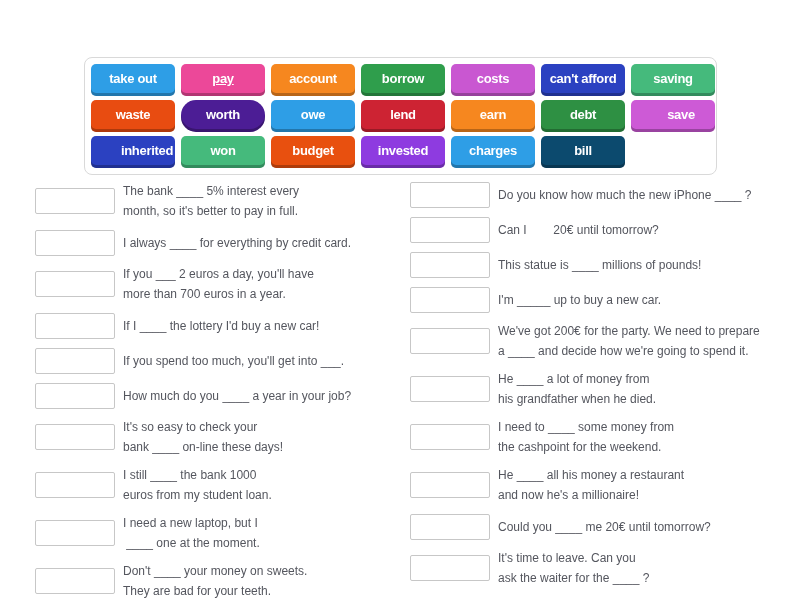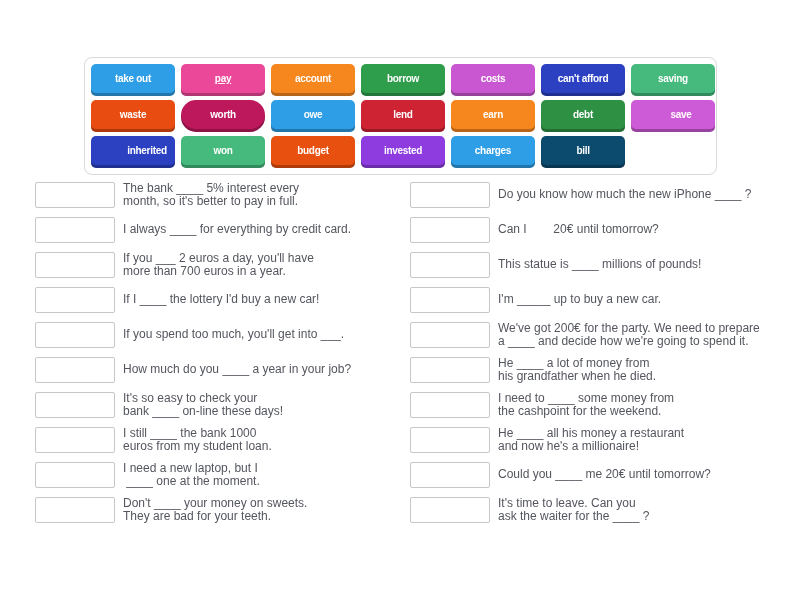--- a/index.html
+++ b/index.html
@@ -21,21 +21,21 @@
     display: flex; flex-direction: column; gap: 4px;
   }
   .bank-row { display: flex; gap: 6px; }
   .tile {
     width: 84px; height: 32px;
     box-sizing: border-box;
     flex: none;
     border-radius: 5px;
     color: #ffffff;
     font-weight: bold;
-    font-size: 10px;
+    font-size: 13px;
     letter-spacing: -0.3px;
     display: flex; align-items: center; justify-content: center;
     padding: 0 2px 3px 2px;
     box-shadow: inset 0 -3px 0 rgba(0,0,0,0.25);
     white-space: nowrap;
     overflow: hidden;
     cursor: grab;
     user-select: none;
   }
 
@@ -51,21 +51,21 @@
     width: 80px; height: 26px;
     box-sizing: border-box;
     flex: none;
     background: #ffffff;
     border: 1px solid #c7c7c7;
     border-radius: 2px;
     align-self: center;
   }
   .sentence {
     font-size: 12px;
-    line-height: 13px;
+    line-height: 20px;
     color: #54565e;
     white-space: pre-wrap;
   }
 </style>
 </head>
 <body>
 
 <div class="stage">
 
   <div class="word-bank">
@@ -73,21 +73,21 @@
       <div class="tile" style="background-color: rgb(46, 158, 230);">take out</div>
       <div class="tile" style="background-color: #ec4899; text-decoration: underline;">pay</div>
       <div class="tile" style="background-color: rgb(246, 135, 31);">account</div>
       <div class="tile" style="background-color: rgb(47, 158, 76);">borrow</div>
       <div class="tile" style="background-color: rgb(201, 87, 209);">costs</div>
       <div class="tile" style="background-color: rgb(43, 65, 193);">can't afford</div>
       <div class="tile" style="background-color: rgb(69, 186, 124);">saving</div>
     </div>
     <div class="bank-row">
       <div class="tile" style="background-color: rgb(232, 76, 17);">waste</div>
-      <div class="tile" style="background-color: #be185d; border-radius: 15px;">worth</div>
+      <div class="tile" style="background-color: #4c1d95; border-radius: 15px;">worth</div>
       <div class="tile" style="background-color: rgb(46, 158, 230);">owe</div>
       <div class="tile" style="background-color: rgb(205, 35, 51);">lend</div>
       <div class="tile" style="background-color: rgb(246, 135, 31);">earn</div>
       <div class="tile" style="background-color: rgb(46, 144, 67);">debt</div>
       <div class="tile" style="background-color: rgb(205, 90, 214); padding-left: 18px;">save</div>
     </div>
     <div class="bank-row">
       <div class="tile" style="background-color: rgb(43, 65, 193); padding-left: 30px;">inherited</div>
       <div class="tile" style="background-color: rgb(69, 186, 124);">won</div>
       <div class="tile" style="background-color: rgb(232, 80, 15);">budget</div>

